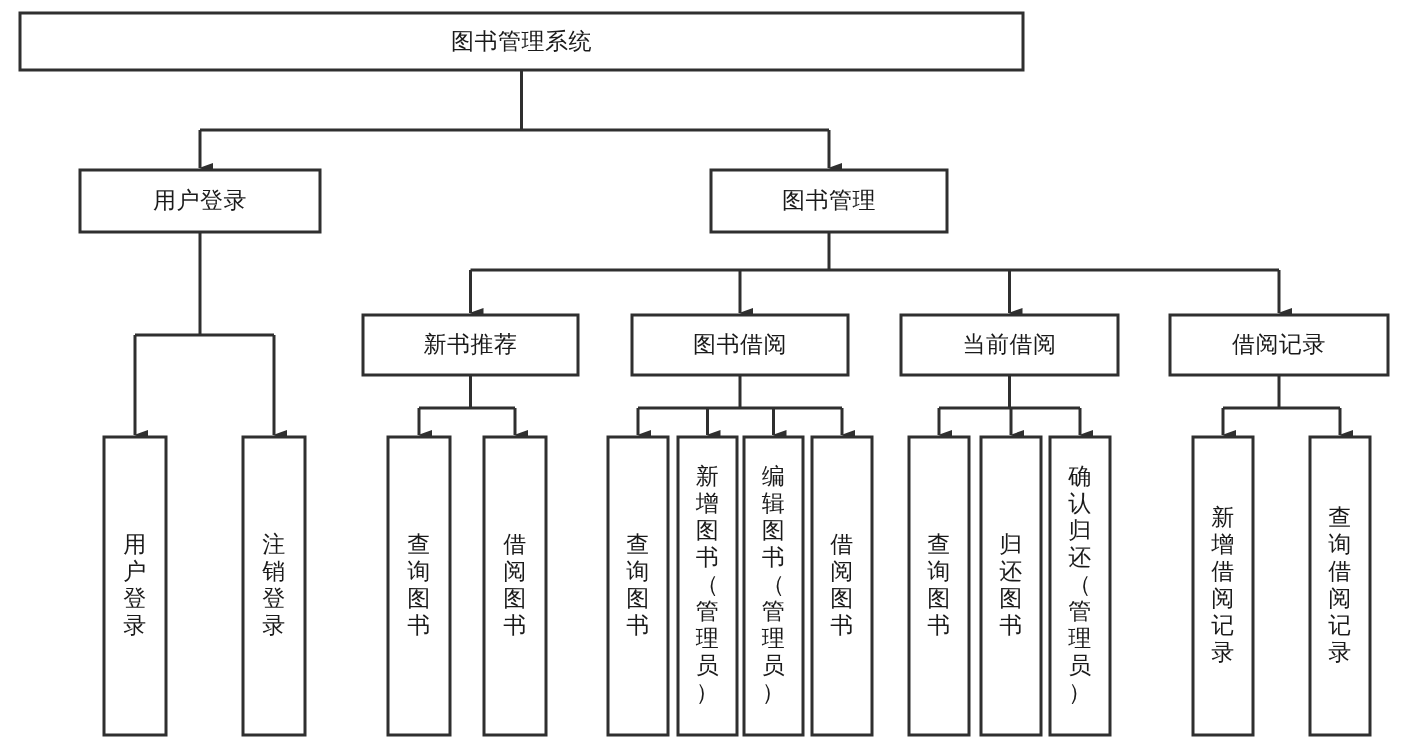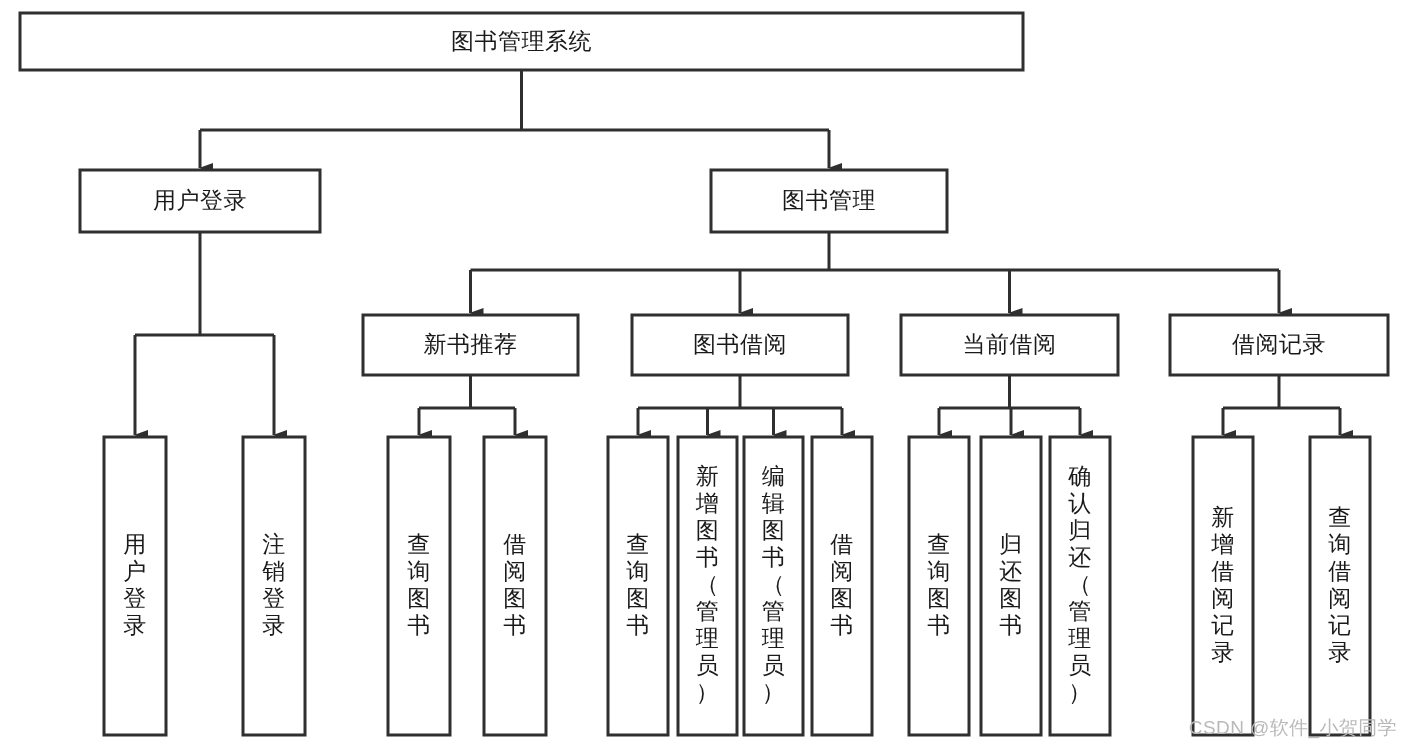--- a/index.html
+++ b/index.html
@@ -188,14 +188,13 @@
           <rect x="1193" y="437" width="60" height="298" class="node-rect"></rect>
           <text x="1223" class="node-label-v" text-anchor="middle"><tspan x="1223" y="524.5">新</tspan><tspan x="1223" y="551.5">增</tspan><tspan x="1223" y="578.5">借</tspan><tspan x="1223" y="605.5">阅</tspan><tspan x="1223" y="632.5">记</tspan><tspan x="1223" y="659.5">录</tspan></text>
         </g>
         <g>
           <rect x="1310" y="437" width="60" height="298" class="node-rect"></rect>
           <text x="1340" class="node-label-v" text-anchor="middle"><tspan x="1340" y="524.5">查</tspan><tspan x="1340" y="551.5">询</tspan><tspan x="1340" y="578.5">借</tspan><tspan x="1340" y="605.5">阅</tspan><tspan x="1340" y="632.5">记</tspan><tspan x="1340" y="659.5">录</tspan></text>
         </g>
       </g>
   </svg>
 
-  <div class="watermark">CSDN @软件_小贺同学</div>
 </div>
 
 </body></html>

